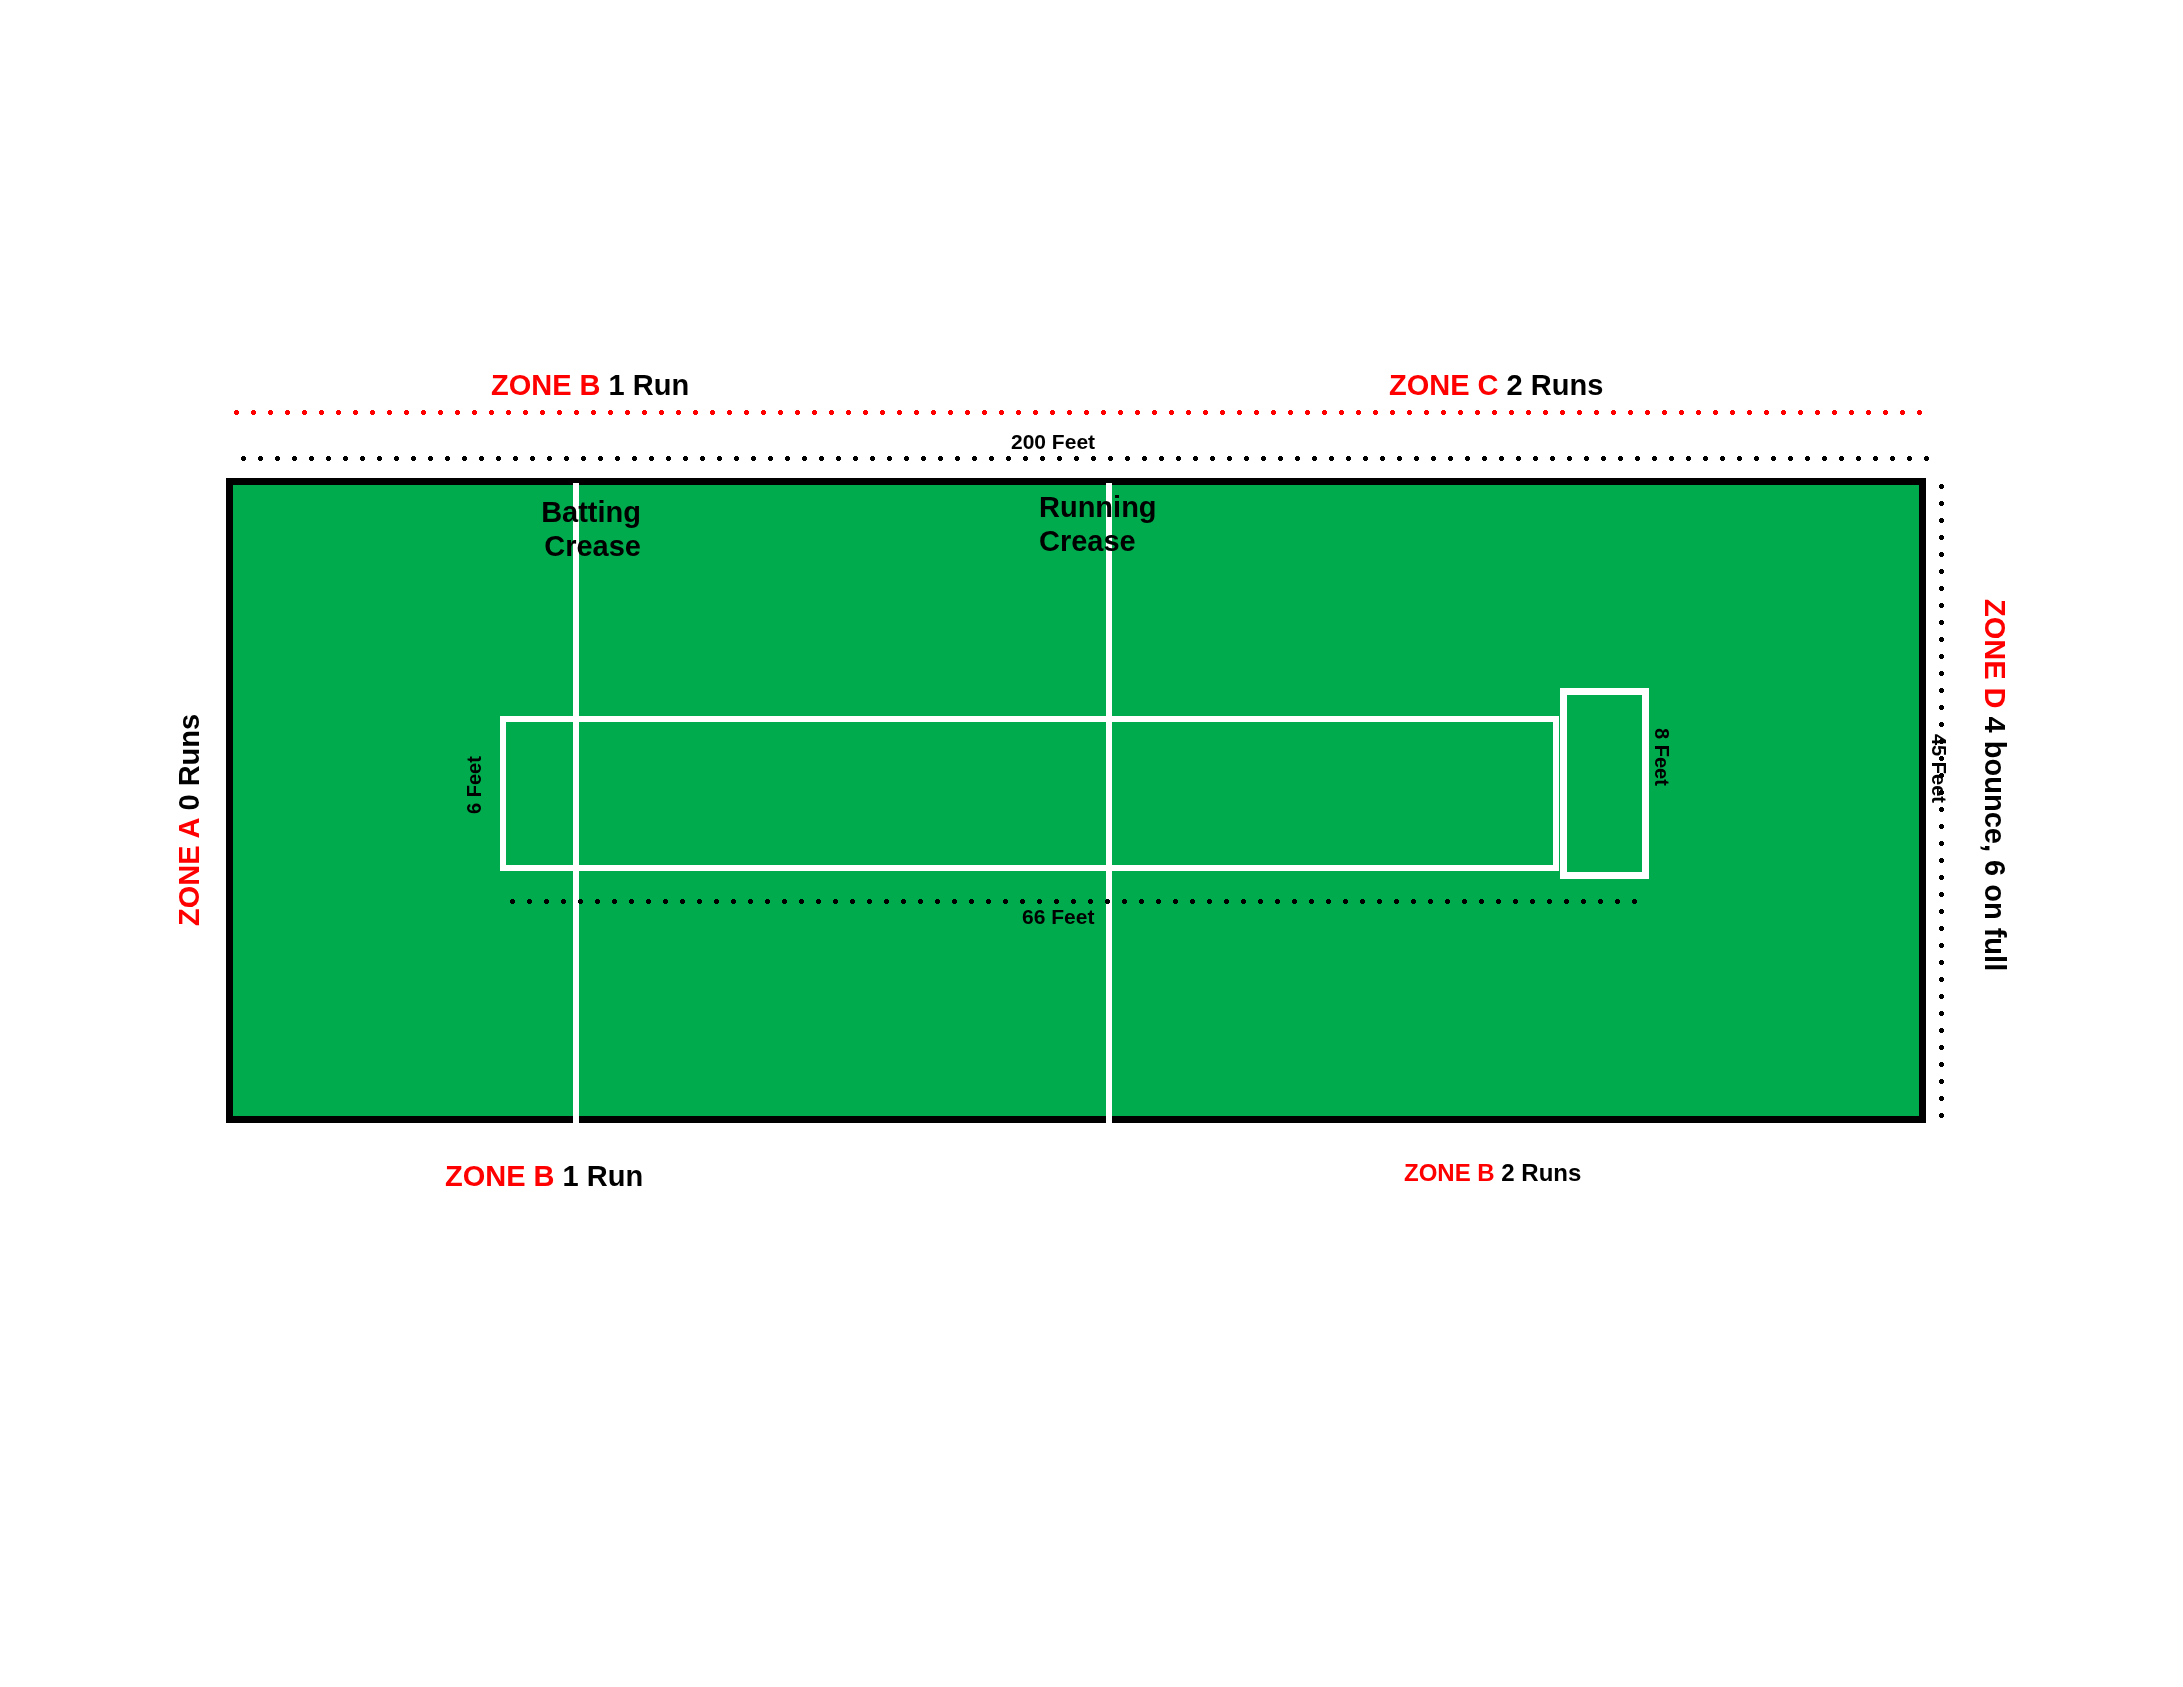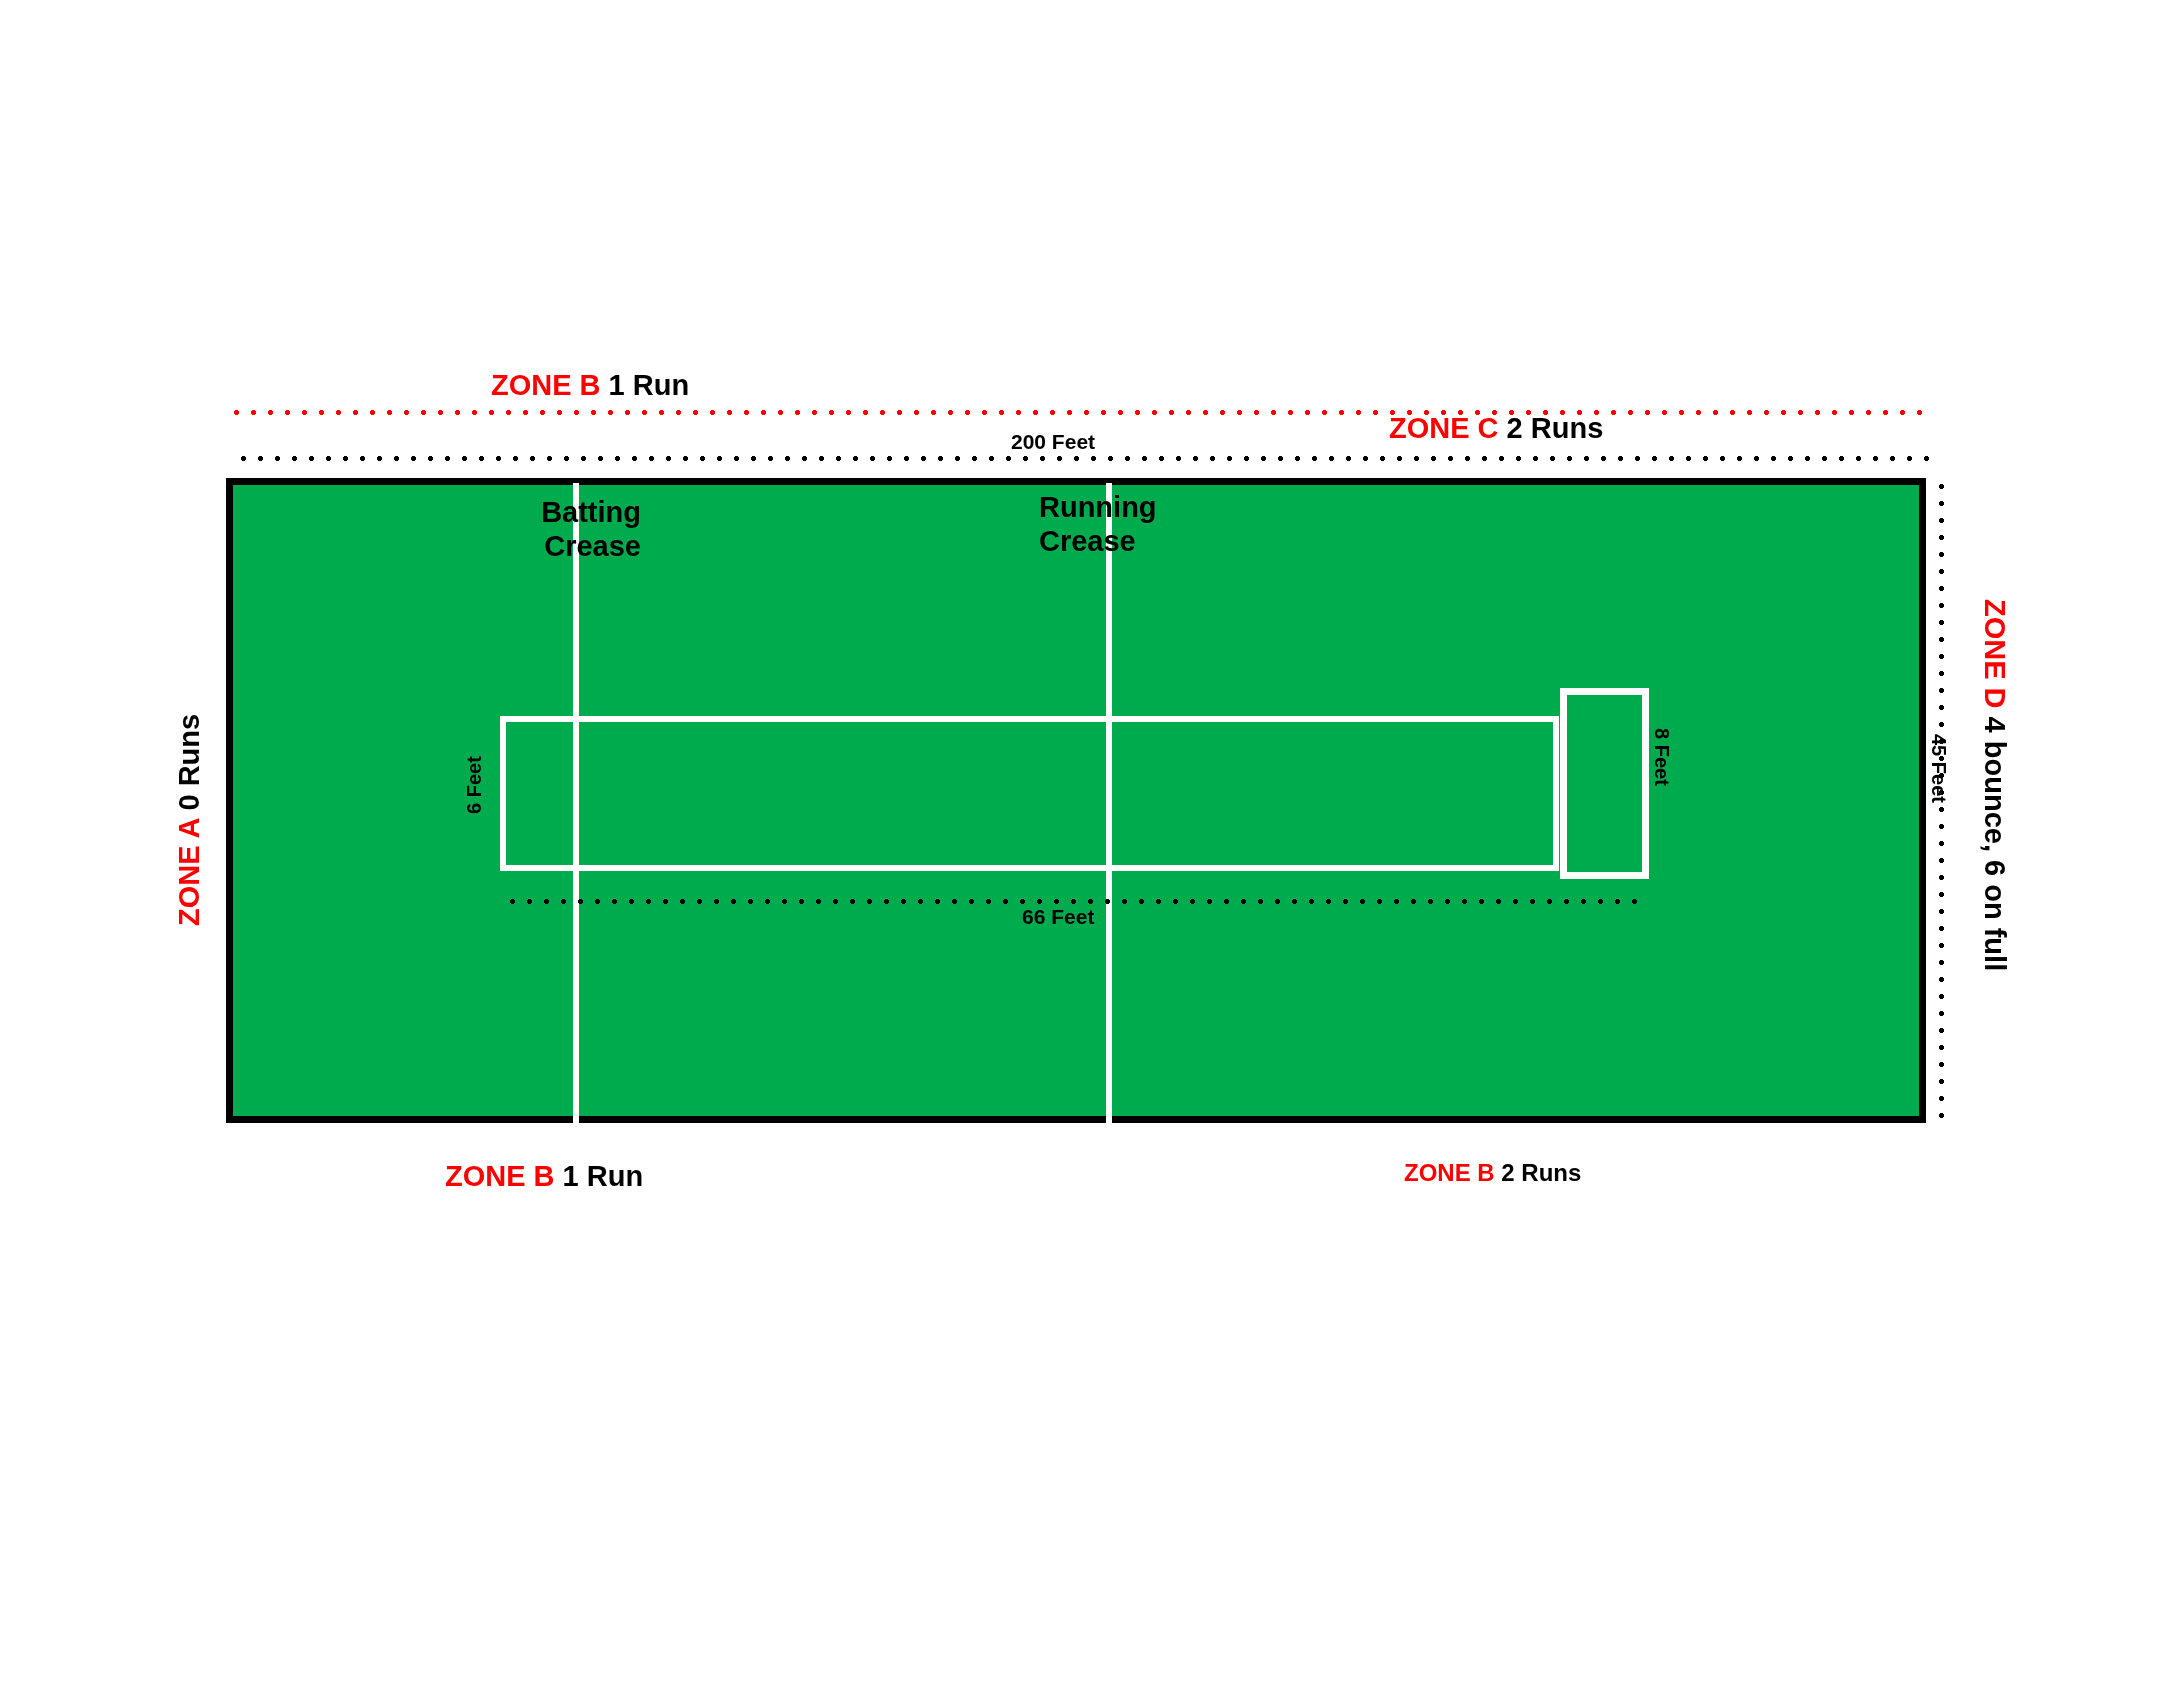--- a/index.html
+++ b/index.html
@@ -118,21 +118,20 @@
 
   .lbl-zoneB-top {
     left: 491px;
     top: 368px;
     font-size: 29px;
   }
   .lbl-zoneC-top {
     left: 1389px;
     top: 368px;
     font-size: 29px;
-    margin-top: 43px;
   }
   .lbl-110 {
     left: 1011px;
     top: 430px;
     font-size: 21px;
   }
   .lbl-batting {
     left: 509px;
     top: 495px;
     font-size: 29px;

